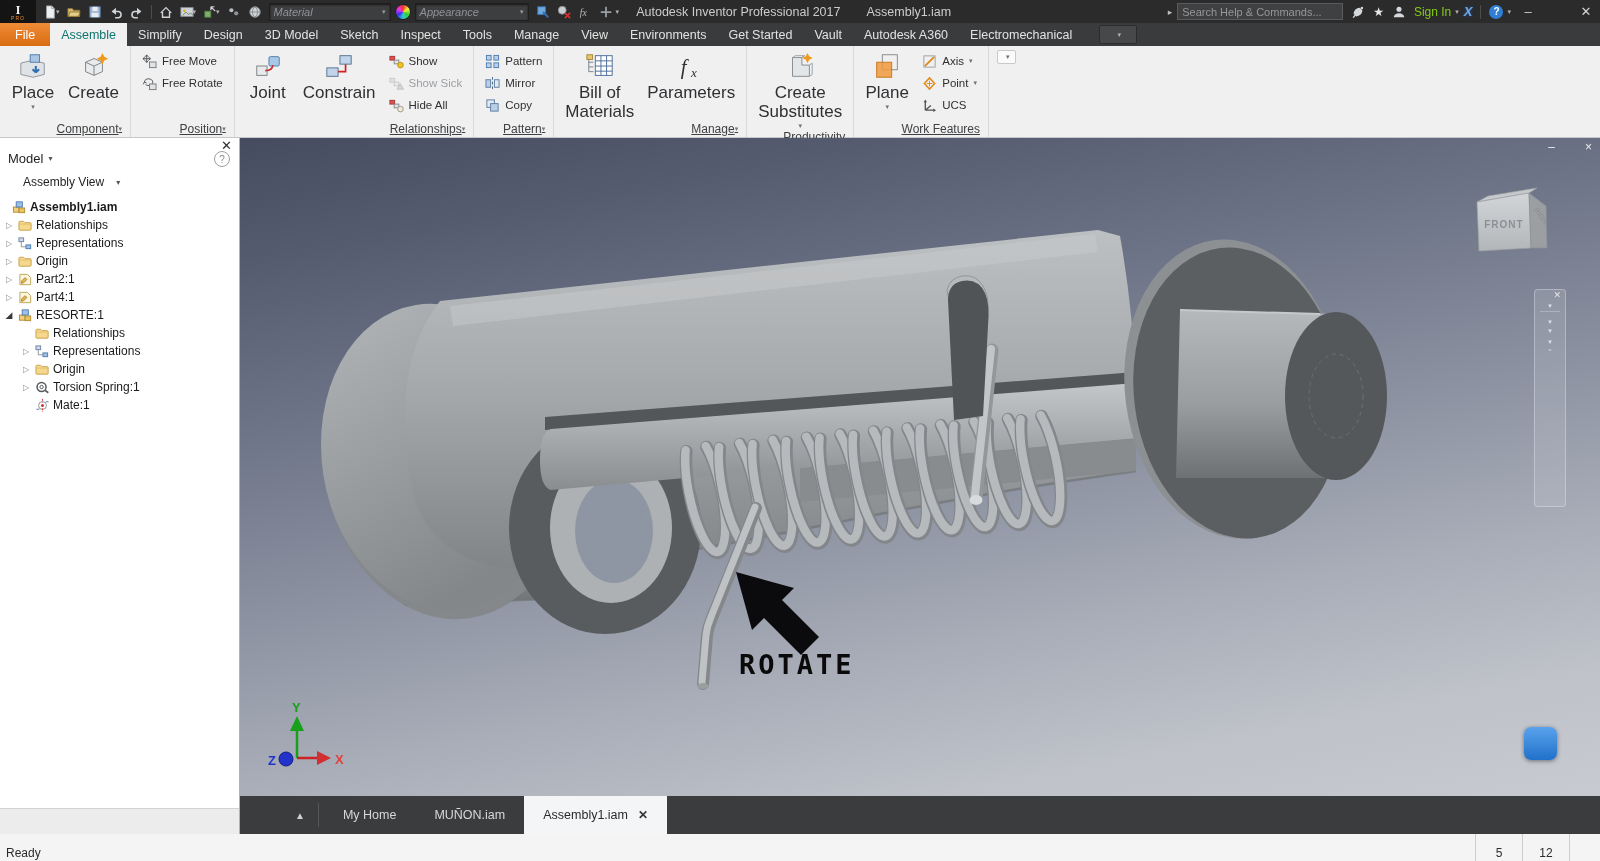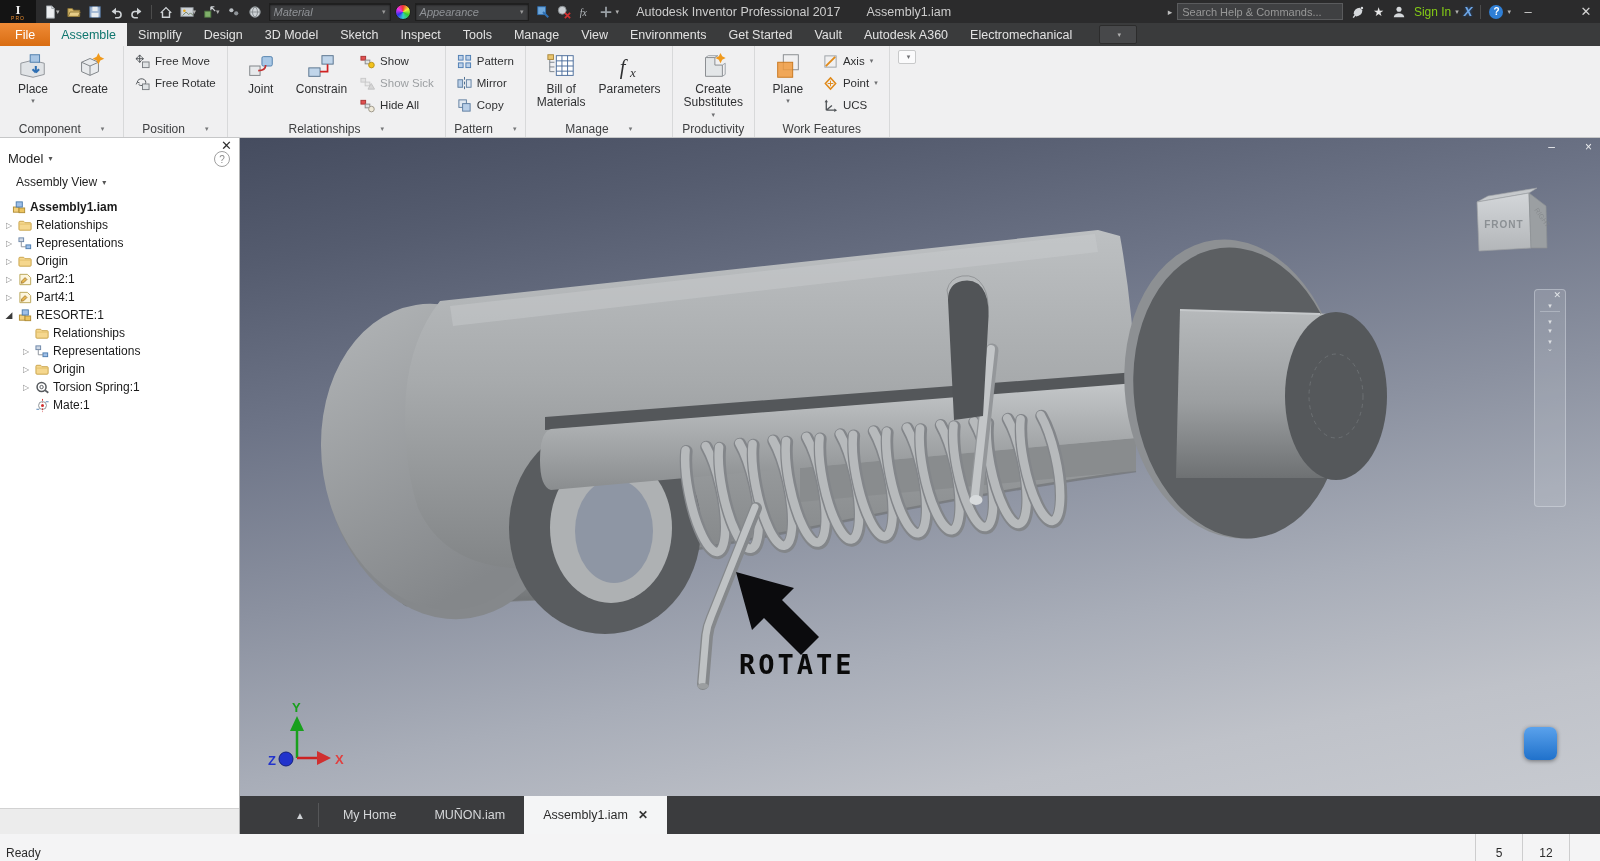--- a/index.html
+++ b/index.html
@@ -35,44 +35,44 @@
   .tabrow{height:23px;background:#3a3b3c;display:flex;align-items:stretch;position:relative;}
   .rtab{display:flex;align-items:center;padding:0 11px;font-size:12.5px;color:#e2e2e2;white-space:nowrap;}
   .rtab.file{background:linear-gradient(#ef8b37,#d96d12);color:#fff;padding:0 15px;}
   .rtab.active{background:#f0f0f1;color:#0f766e;}
   .ribbon-toggle{margin-left:16px;align-self:center;width:36px;height:17px;background:#47484a;border:1px solid #2c2c2c;border-radius:2px;display:flex;align-items:center;justify-content:center;gap:3px;}
 
   
   .ribbon{height:91px;background:#f0f0f1;display:flex;border-bottom:1px solid #c6c7c8;align-items:stretch;}
   .rgroup{display:flex;flex-direction:column;border-right:1px solid #d8d9da;}
   .rbody{flex:1;display:flex;align-items:stretch;padding:2px 5px 0;gap:1px;}
-  .rlabelbar{height:17px;display:flex;align-items:center;justify-content:center;gap:20px;font-size:12px;color:#3f4042;padding:0 8px;}
+  .rlabelbar{height:17px;display:flex;align-items:center;justify-content:flex-end;gap:0;font-size:12px;color:#3f4042;padding:0 8px;text-decoration:underline;}
   .rlabelbar .la{font-size:7px;color:#76777a;}
   .rbtn-l{display:flex;flex-direction:column;align-items:center;justify-content:flex-start;padding:3px 6px 0;min-width:44px;border-radius:2px;}
   .rbtn-l svg{width:30px;height:30px;}
-  .rbtn-l .blabel{font-size:12px;color:#2f3032;text-align:center;line-height:1.12;margin-top:2px;}
+  .rbtn-l .blabel{font-size:17px;color:#2f3032;text-align:center;line-height:1.12;margin-top:2px;}
   .rbtn-l .ba{font-size:7px;color:#6f7073;margin-top:1px;}
   .rcol{display:flex;flex-direction:column;justify-content:flex-start;padding-top:2px;}
   .rbtn-s{display:flex;align-items:center;gap:5px;height:22px;padding:0 6px;font-size:11.5px;color:#2f3032;border-radius:2px;white-space:nowrap;}
   .rbtn-s svg{width:15px;height:15px;}
   .rbtn-s.disabled{color:#9da0a3;}
   .rbtn-s.disabled .icw{opacity:.45;filter:grayscale(1);}
   .rbtn-s .sa{font-size:7px;color:#6f7073;}
   .rextra{display:flex;align-items:flex-start;padding:4px 8px;}
   .expander-btn{display:flex;align-items:center;gap:4px;border:1px solid #c8c9ca;background:#fbfbfc;padding:2px 5px;border-radius:2px;}
 
   
   .main{display:flex;height:696px;}
   .browser{width:239px;background:#ffffff;display:flex;flex-direction:column;position:relative;border-right:1px solid #b2b3b4;}
   .bclose{position:absolute;top:1px;right:7px;font-size:13px;color:#2e2e2e;line-height:13px;}
   .bheader{display:flex;align-items:flex-start;justify-content:space-between;padding:13px 9px 3px 8px;}
   .btitle{font-size:13px;color:#1f1f1f;display:flex;gap:5px;align-items:center;}
   .btitle .ba2{font-size:8px;color:#555;}
   .bhelp{width:14px;height:14px;border:1px solid #9f9f9f;border-radius:50%;color:#8c8c8c;font-size:10px;display:flex;align-items:center;justify-content:center;}
-  .btoolbar{display:flex;align-items:center;gap:3px;padding:5px 8px 7px;}
+  .btoolbar{display:flex;align-items:center;gap:10px;padding:5px 8px 7px;}
   .bviewmode{display:flex;align-items:center;gap:5px;font-size:12px;color:#1f1f1f;}
   .bva{font-size:8px;color:#555;margin:0 2px;}
   .btree{flex:1;overflow:hidden;font-size:12px;color:#1a1a1a;padding-top:2px;}
   .trow{display:flex;align-items:center;height:18px;gap:3px;}
   .texp{width:12px;text-align:center;font-size:8px;color:#8b8b8b;flex:none;}
   .texp.e{color:#3a3a3a;font-size:9px;}
   .ticon svg{width:15px;height:15px;display:block;}
   .tlabel{white-space:nowrap;}
   .trow.bold .tlabel{font-weight:bold;}
   .bfooter{height:25px;background:#ececec;border-top:1px solid #d2d2d2;}

